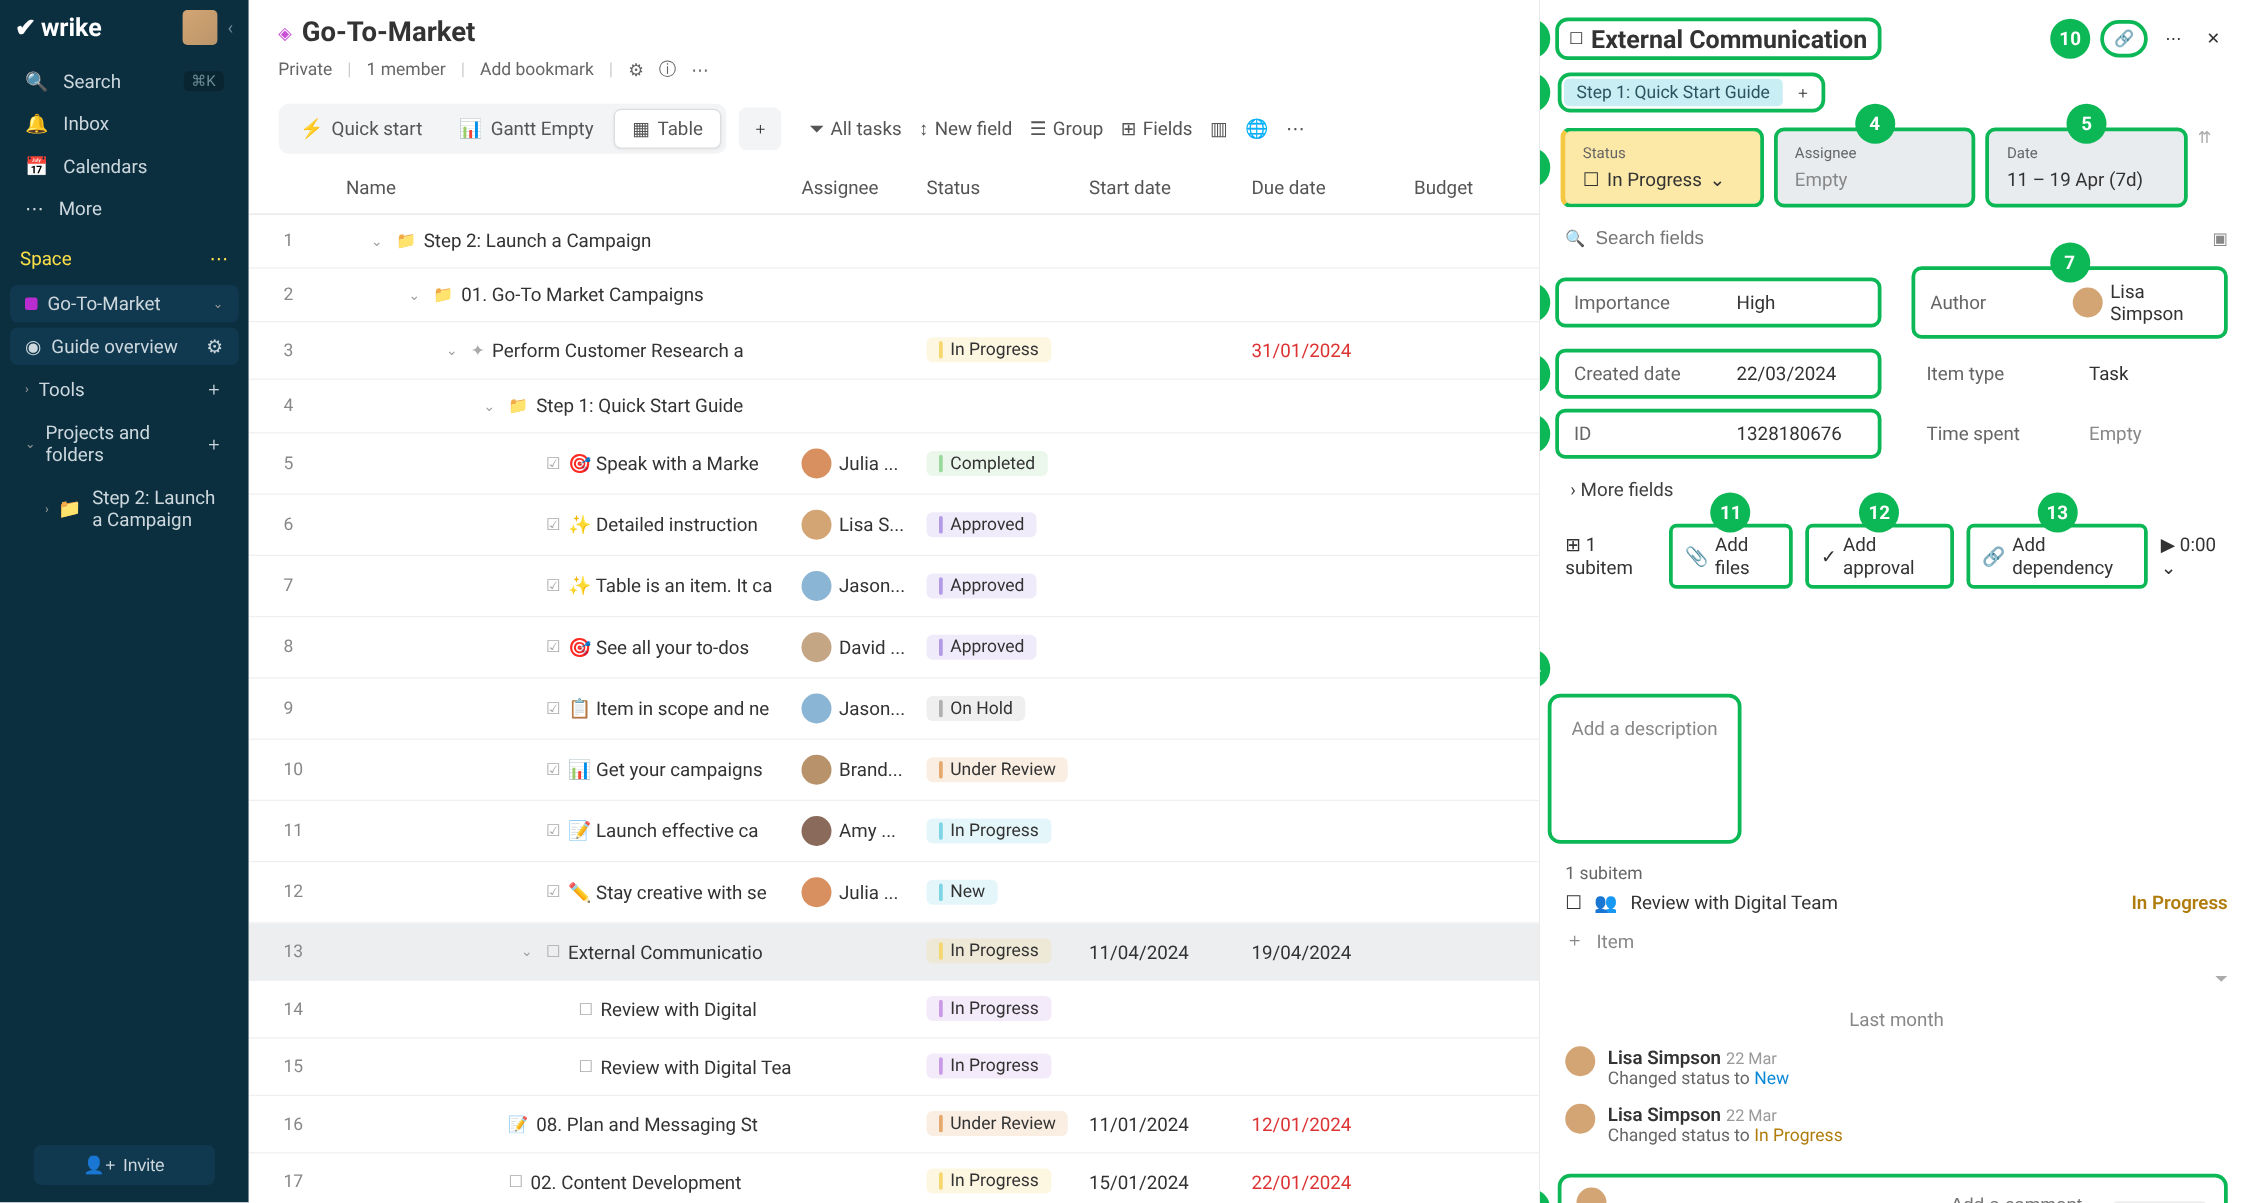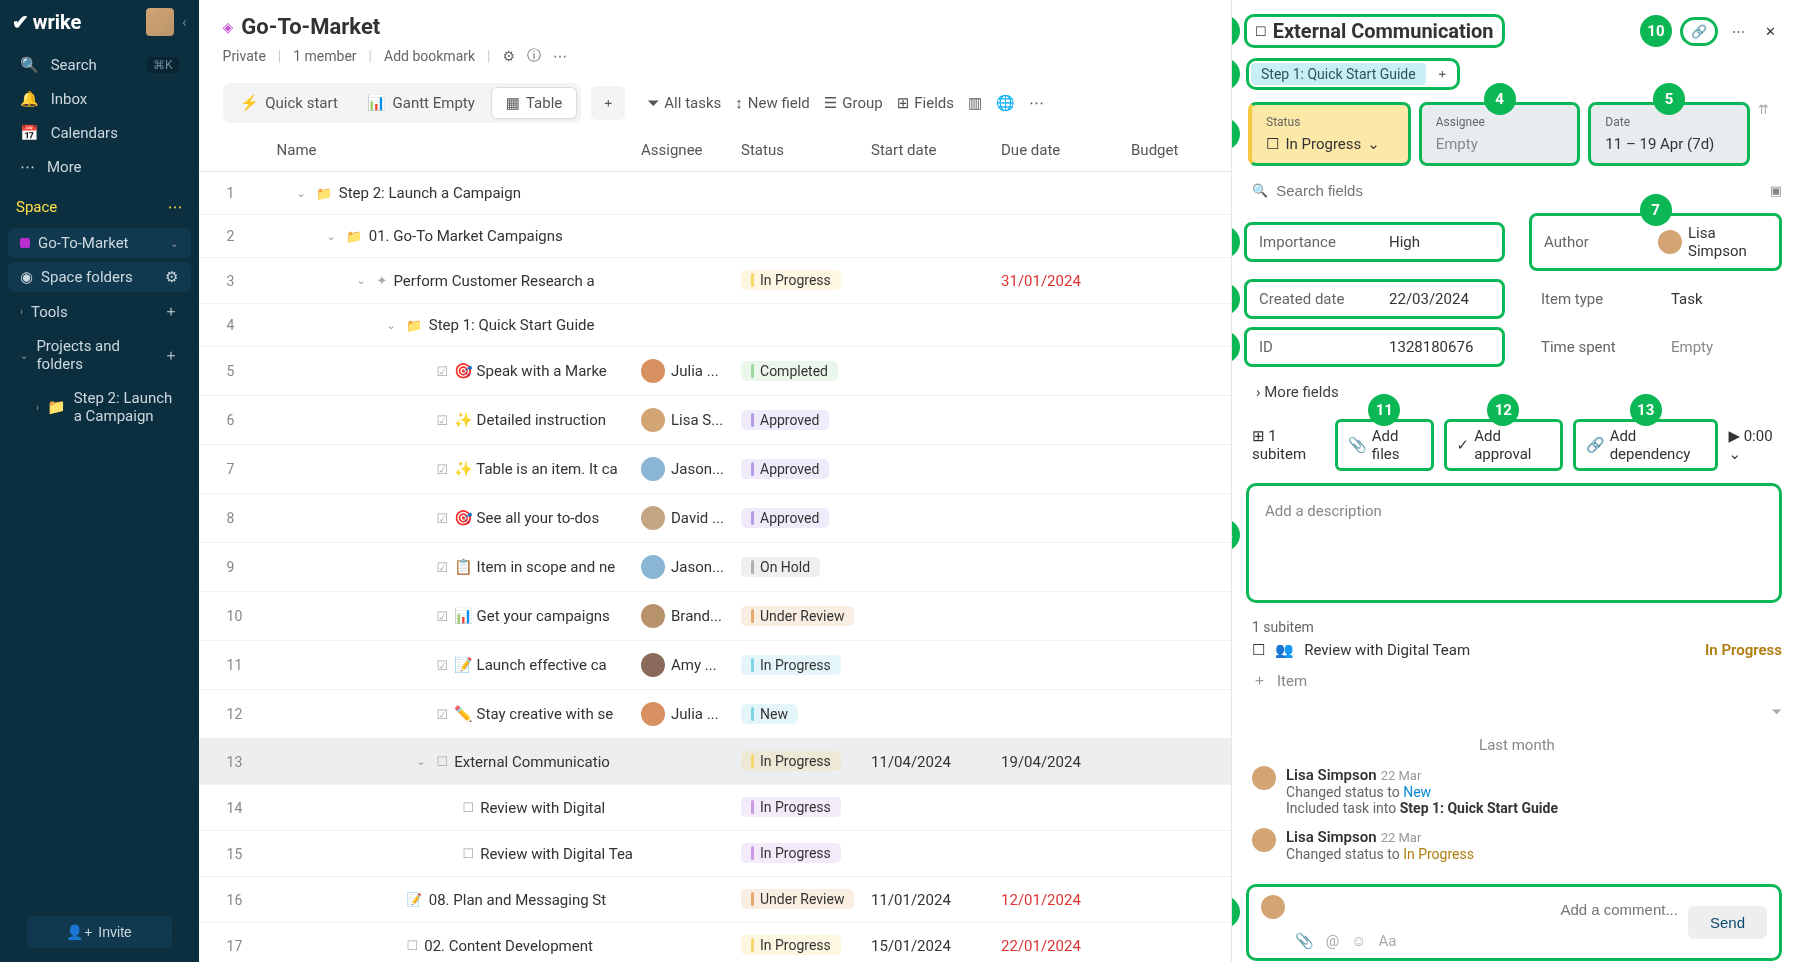--- a/index.html
+++ b/index.html
@@ -130,21 +130,21 @@
       <span>Space</span>
       <span>⋯</span>
     </div>
     <div class="space-item highlight">
       <span class="space-dot"></span>
       <span>Go-To-Market</span>
       <span style="margin-left:auto;" class="chevron-icon">⌄</span>
     </div>
     <div class="space-item active">
       <span>◉</span>
-        <span>Space folders</span>
+        <span>Guide overview</span>
       <span style="margin-left:auto;">⚙</span>
     </div>
     <div class="space-item">
       <span class="chevron-icon">›</span>
         <span>Tools</span>
       <span style="margin-left:auto;">＋</span>
     </div>
     <div class="space-item">
       <span class="chevron-icon">⌄</span>
         <span>Projects and folders</span>
@@ -599,21 +599,21 @@
       <span class="action-chip green-box" style="position:relative;">
         <span class="marker" style="top:-28px;left:50%;transform:translateX(-50%);">12</span>
         ✓ <span>Add approval</span>
       </span>
       <span class="action-chip green-box" style="position:relative;">
         <span class="marker" style="top:-28px;left:50%;transform:translateX(-50%);">13</span>
         🔗 <span>Add dependency</span>
       </span>
       <span>▶ <span>0:00</span> ⌄</span>
     </div>
-    <div style="display:flex;align-items:flex-start;">
+    <div style="display:flex;align-items:flex-start;flex-direction:column;">
       <span class="marker" style="position:static;margin-left:-24px;margin-top:40px;">14</span>
       <div class="desc-box green-box" style="flex:1;margin-left:6px;">
         <span>Add a description</span>
       </div>
     </div>
     <div class="subitem-section">
       <div style="color:#666;font-size:14px;">1 subitem</div>
       <div class="subitem-row">
         <span>☐</span>
           <span style="color:#6ab5e5;">👥</span>
@@ -629,21 +629,20 @@
         <span style="color:#aaa;">⏷</span>
       </div>
     <div class="activity">
       <div class="activity-header">Last month</div>
       <div id="activity-list">
           <div class="activity-entry">
             <span class="avatar-xs"></span>
             <div class="activity-body">
               <div><span class="who">Lisa Simpson</span><span class="when">22 Mar</span></div>
               <div class="what">Changed status to <span class="link-new">New</span></div>
-              <div class="what">Included task into <b style="color:#333;">Step 1: Quick Start Guide</b></div>
             </div>
           </div>
           <div class="activity-entry">
             <span class="avatar-xs"></span>
             <div class="activity-body">
               <div><span class="who">Lisa Simpson</span><span class="when">22 Mar</span></div>
               <div class="what">Changed status to <span class="link-progress">In Progress</span></div>
             </div>
           </div>
         </div>

